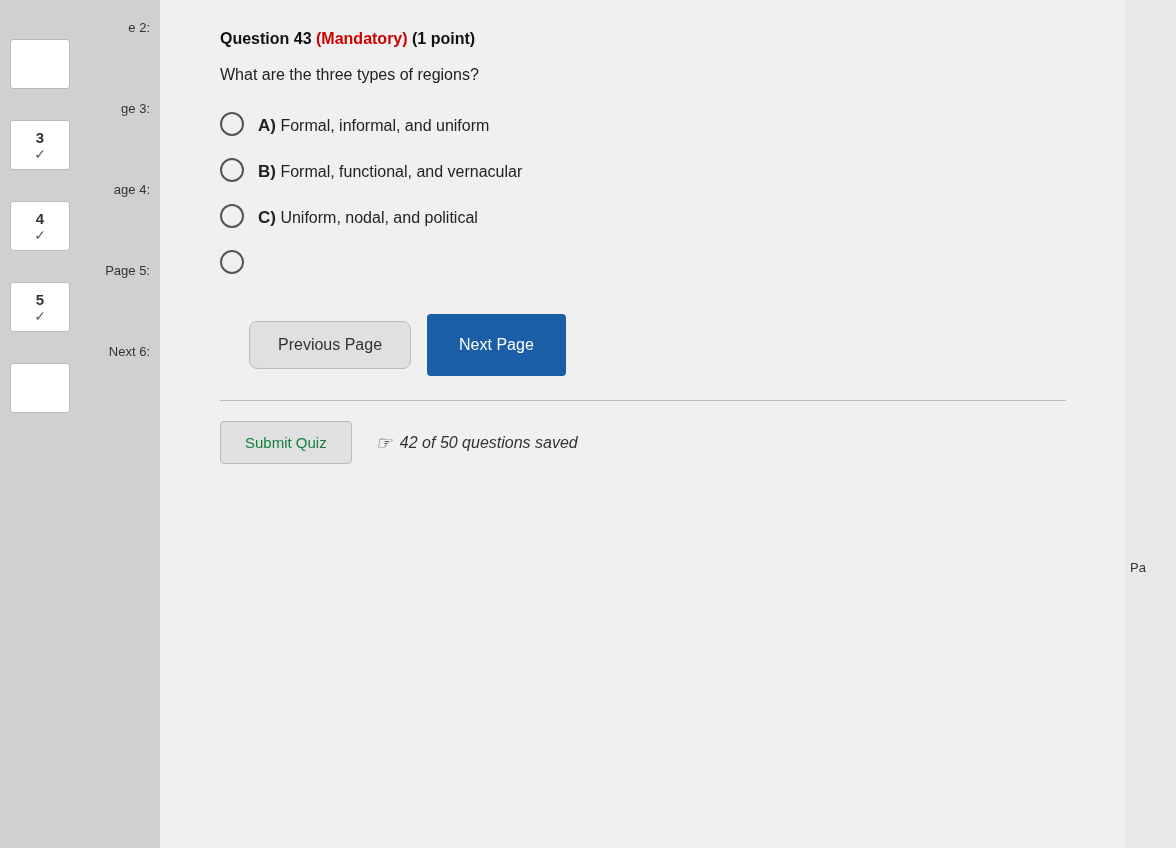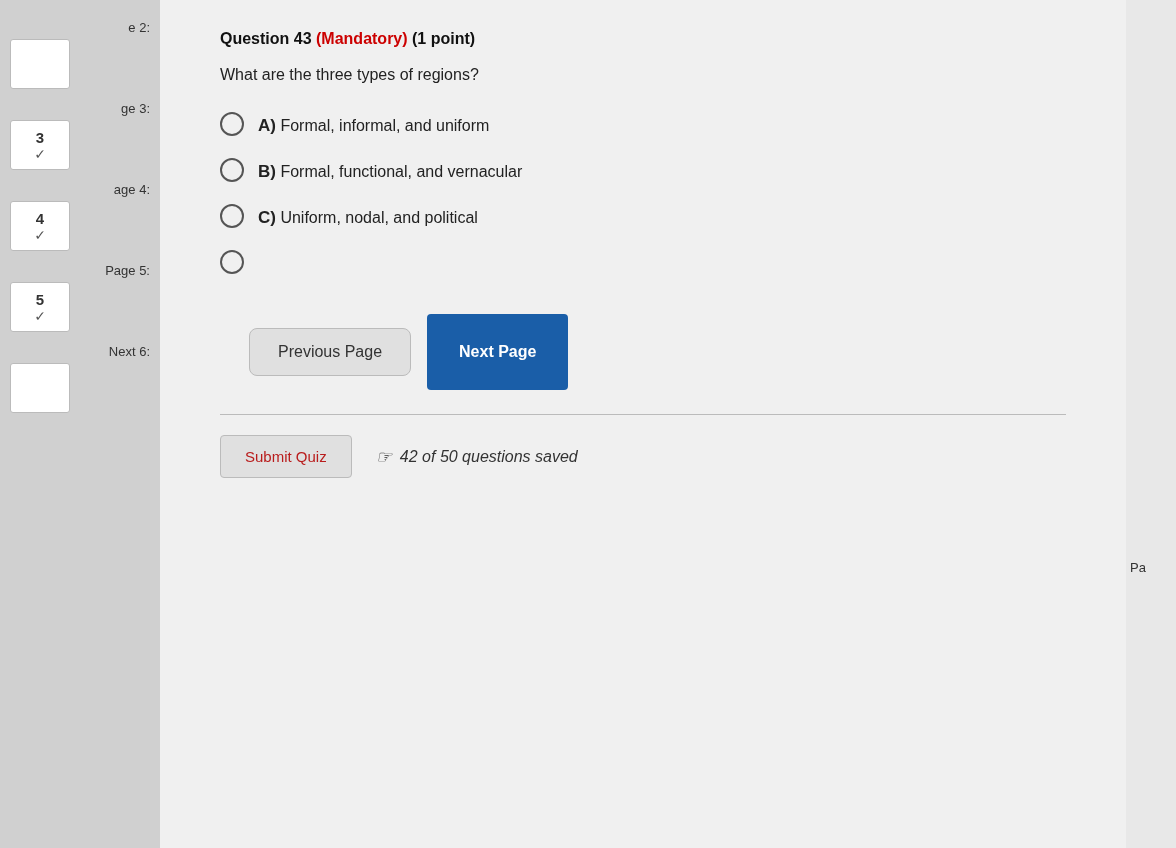--- a/index.html
+++ b/index.html
@@ -147,29 +147,29 @@
       border-radius: 8px;
       font-size: 16px;
       font-family: Arial, sans-serif;
       color: #333;
       cursor: pointer;
       font-weight: normal;
       margin-left: 29px;
     }
 
     .btn-next {
-      padding: 29px 32px;
+      padding: 22px 32px;
       background: #1a5ea8;
       border: none;
       border-radius: 4px;
       font-size: 16px;
       font-family: Arial, sans-serif;
       color: #fff;
       cursor: pointer;
-      font-weight: bold;
+      font-weight: normal;
     }
 
     
     .divider {
       border: none;
       border-top: 1px solid #bbb;
       margin-bottom: 20px;
     }
 
     
@@ -179,21 +179,21 @@
       gap: 24px;
     }
 
     .btn-submit {
       padding: 12px 24px;
       background: #e0e0e0;
       border: 1px solid #bbb;
       border-radius: 4px;
       font-size: 15px;
       font-family: Arial, sans-serif;
-      color: #b91c1c;
+      color: #15803d;
       cursor: pointer;
     }
 
     .saved-text {
       font-size: 16px;
       color: #333;
       font-style: italic;
       font-family: Arial, sans-serif;
       display: flex;
       align-items: center;

